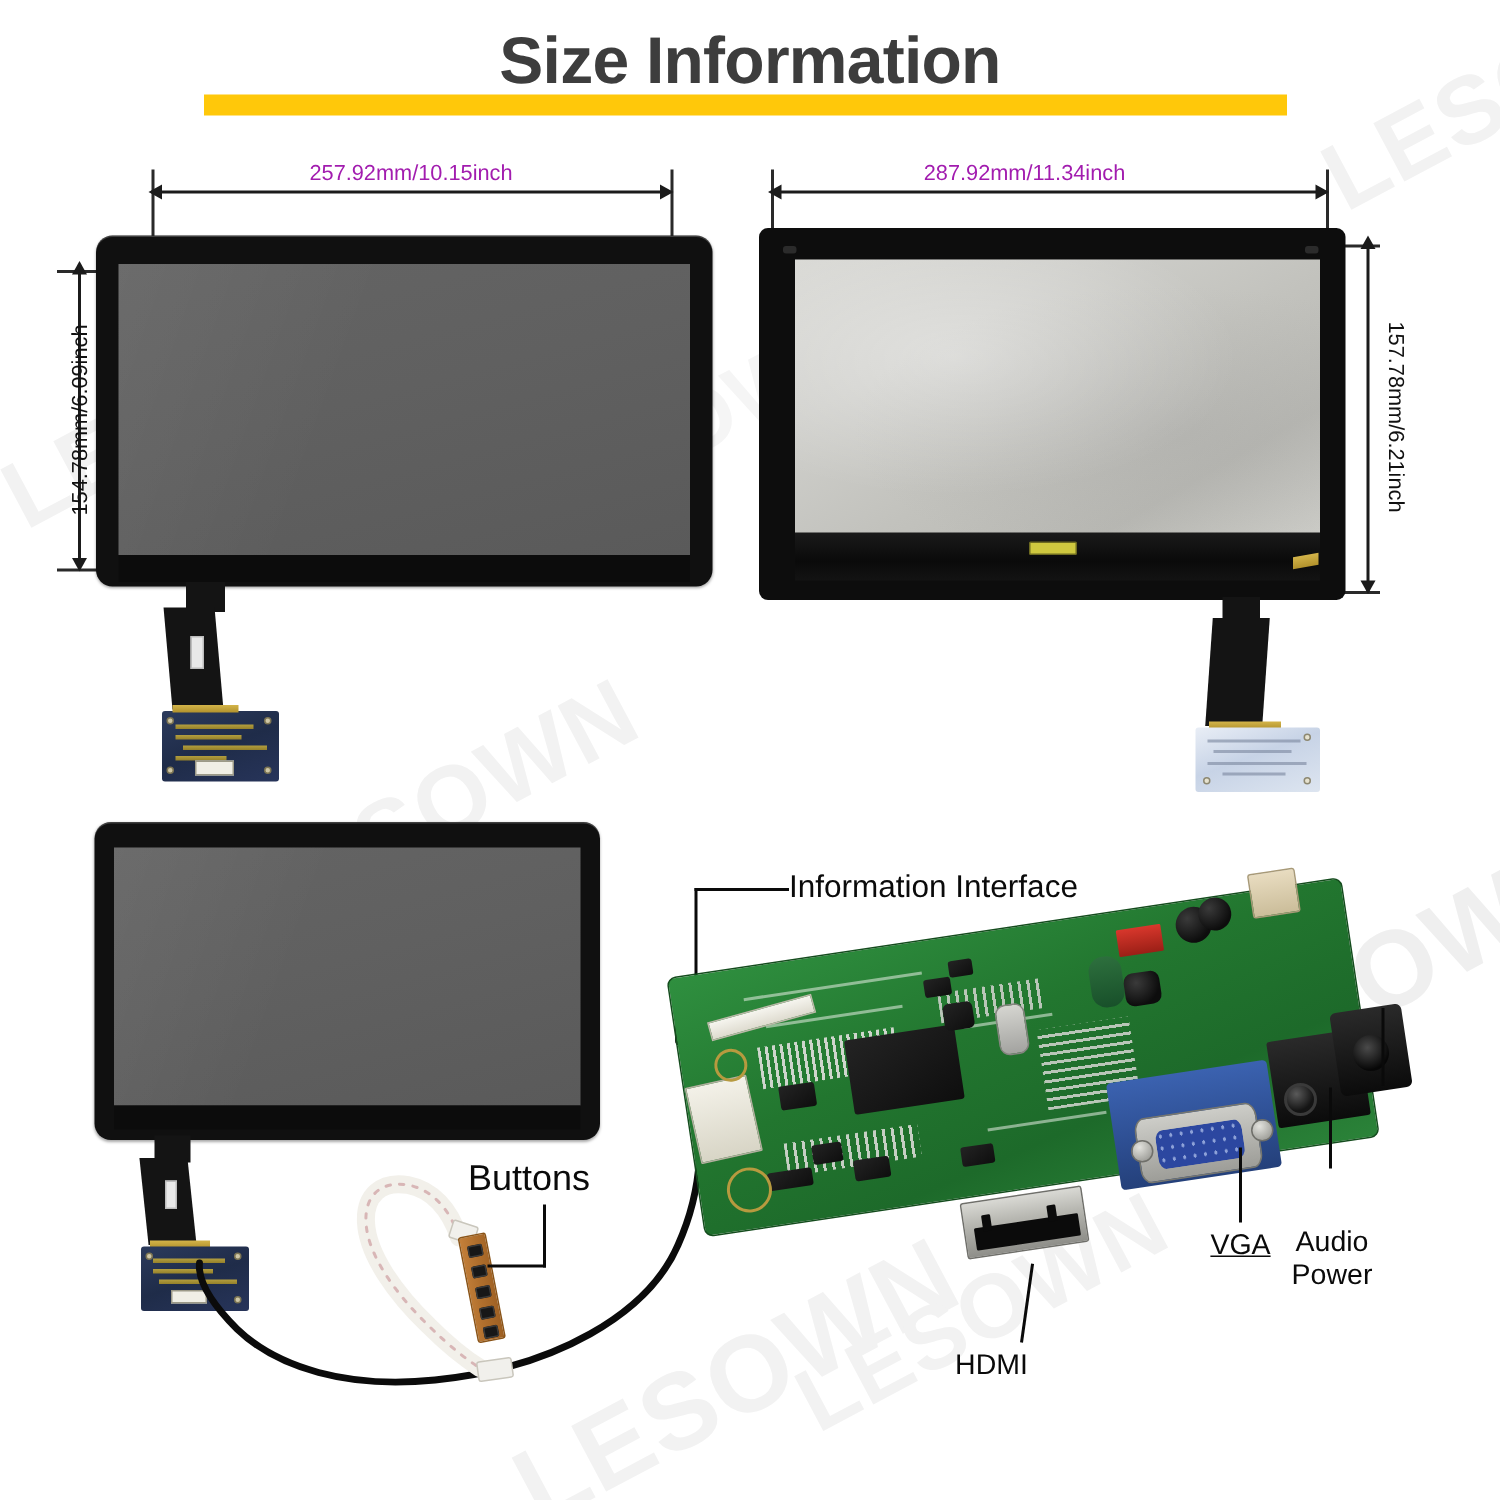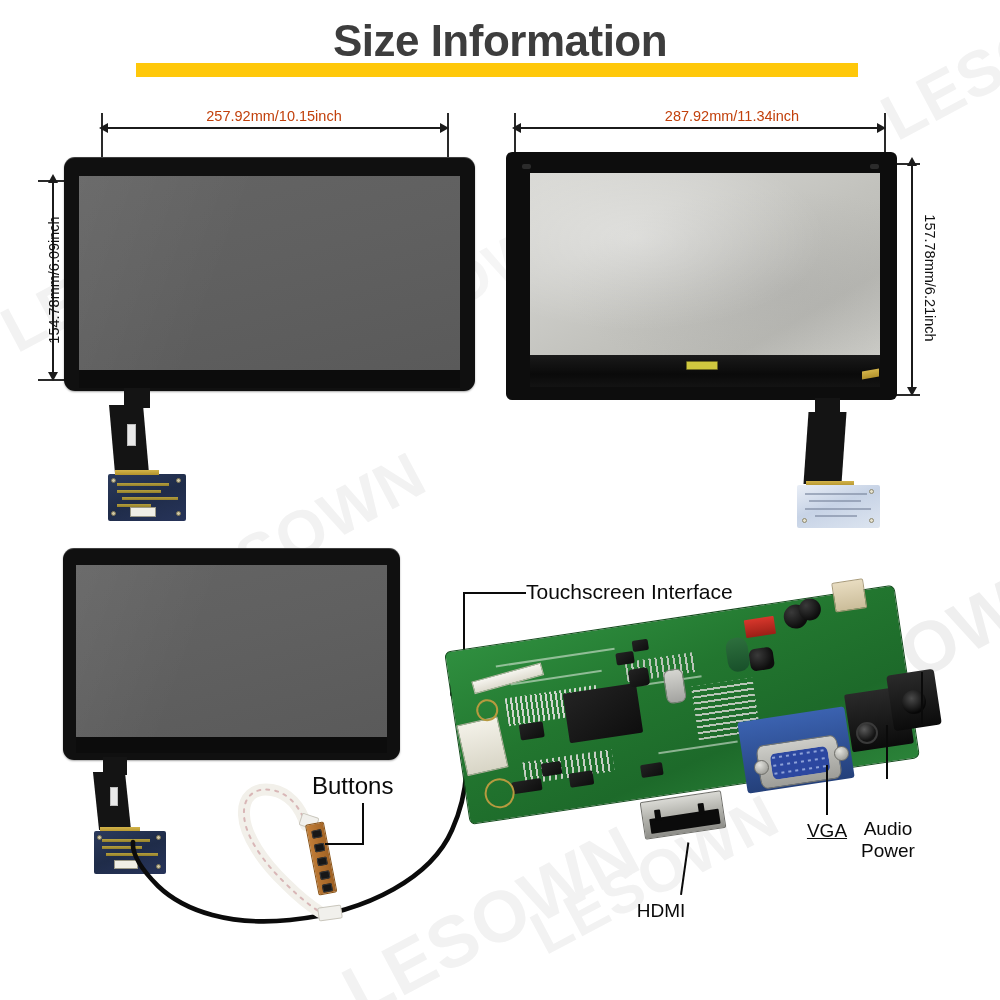--- a/index.html
+++ b/index.html
@@ -29,21 +29,21 @@
     background: #ffc80a;
   }
   #title {
     position: absolute; left: 0; top: 16px; width: 1000px;
     text-align: center;
     font-size: 44px; font-weight: 700; color: #3d3d3d;
     letter-spacing: -0.5px;
   }
 
   
-  .dimLabel { position: absolute; font-size: 14.5px; color: #c2410c; white-space: nowrap; }
+  .dimLabel { position: absolute; font-size: 14.5px; color: #a21caf; white-space: nowrap; }
   .dimLabelV {
     position: absolute; font-size: 14.5px; color: #111; white-space: nowrap;
     transform-origin: 0 0;
   }
   .hline { position: absolute; height: 2px; background: #1b1b1b; }
   .vline { position: absolute; width: 2px; background: #1b1b1b; }
   .tick  { position: absolute; width: 1.6px; background: #2a2a2a; }
   .tickH { position: absolute; height: 1.6px; background: #2a2a2a; }
   .arrL, .arrR, .arrU, .arrD { position: absolute; width: 0; height: 0; }
   .arrL { border-top: 5px solid transparent; border-bottom: 5px solid transparent; border-right: 9px solid #1b1b1b; }
@@ -263,21 +263,21 @@
     <div class="hole" style="left:3px; top:37px;"></div>
     <div class="hole" style="left:68px; top:37px;"></div>
   </div>
   <div class="pcbGold" style="left:115px; top:470px; width:44px; height:5px;"></div>
 
   <div class="tick" style="left:514px; top:113px; height:46px;"></div>
   <div class="tick" style="left:884px; top:113px; height:46px;"></div>
   <div class="hline" style="left:514px; top:127px; width:370px;"></div>
   <div class="arrL" style="left:512px; top:123px;"></div>
   <div class="arrR" style="left:877px; top:123px;"></div>
-  <div class="dimLabel" style="left:732px; top:108px; transform:translateX(-50%);">287.92mm/11.34inch</div>
+  <div class="dimLabel" style="left:683px; top:108px; transform:translateX(-50%);">287.92mm/11.34inch</div>
 
   <div class="tickH" style="left:880px; top:163px; width:40px;"></div>
   <div class="tickH" style="left:880px; top:394px; width:40px;"></div>
   <div class="vline" style="left:911px; top:163px; height:231px;"></div>
   <div class="arrU" style="left:907px; top:157px;"></div>
   <div class="arrD" style="left:907px; top:387px;"></div>
   <div class="dimLabelV" style="left:938px; top:278px; transform:rotate(90deg) translateX(-50%);">157.78mm/6.21inch</div>
 
   <div class="panelBack" style="left:506px; top:152px; width:391px; height:248px;">
     <div class="sheet" style="left:24px; top:21px; width:350px; height:184px;">
@@ -326,21 +326,21 @@
 
     <path d="M 464 703 C 468 760, 470 790, 452 830 C 432 876, 370 912, 290 920 C 232 926, 185 912, 158 886 C 138 866, 132 852, 133 842" fill="none" stroke="#0b0b0b" stroke-width="4.6" stroke-linecap="round"></path>
   </svg>
 
   <div class="usbPlugMetal" style="left:454px; top:655px; width:22px; height:18px;"></div>
   <div class="usbPlugBody" style="left:450px; top:671px; width:30px; height:26px;"></div>
   <div class="usbStrain" style="left:458px; top:694px; width:14px; height:14px;"></div>
 
   <div class="lead" style="left:463px; top:592px; width:2.4px; height:62px;"></div>
   <div class="lead" style="left:463px; top:592px; width:63px; height:2.4px;"></div>
-  <div class="calloutText" style="left:526px; top:580px;">Touchscreen Interface</div>
+  <div class="calloutText" style="left:526px; top:580px;">Information Interface</div>
 
   <svg id="ribbonSvg" viewBox="0 0 1000 1000">
     <path d="M 306 825 C 300 806, 288 793, 272 790 C 254 787, 243 797, 244 815 C 245 836, 263 862, 286 884 C 300 898, 312 907, 320 912" fill="none" stroke="#f2f0ea" stroke-width="12" stroke-linecap="round" stroke-linejoin="round"></path>
     <path d="M 306 825 C 300 806, 288 793, 272 790 C 254 787, 243 797, 244 815 C 245 836, 263 862, 286 884 C 300 898, 312 907, 320 912" fill="none" stroke="#d8b6b6" stroke-width="2" stroke-dasharray="3 6" stroke-linecap="round"></path>
   </svg>
   <div class="btnConnWhite" style="left:300px; top:815px; width:18px; height:13px; transform:rotate(18deg);"></div>
   <div class="btnBoard" style="left:305px; top:825px; width:19px; height:72px; transform:rotate(-11deg); transform-origin:top left;">
     <div class="btnKey" style="left:4px; top:6px; width:10px; height:8px;"></div>
     <div class="btnKey" style="left:4px; top:20px; width:10px; height:8px;"></div>
     <div class="btnKey" style="left:4px; top:34px; width:10px; height:8px;"></div>

